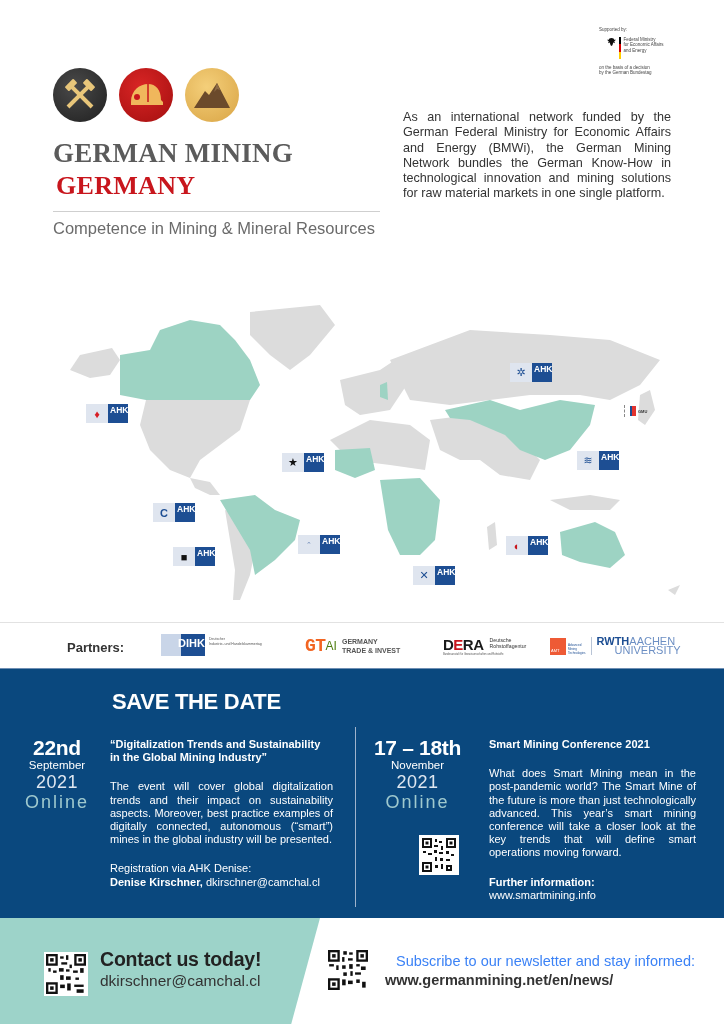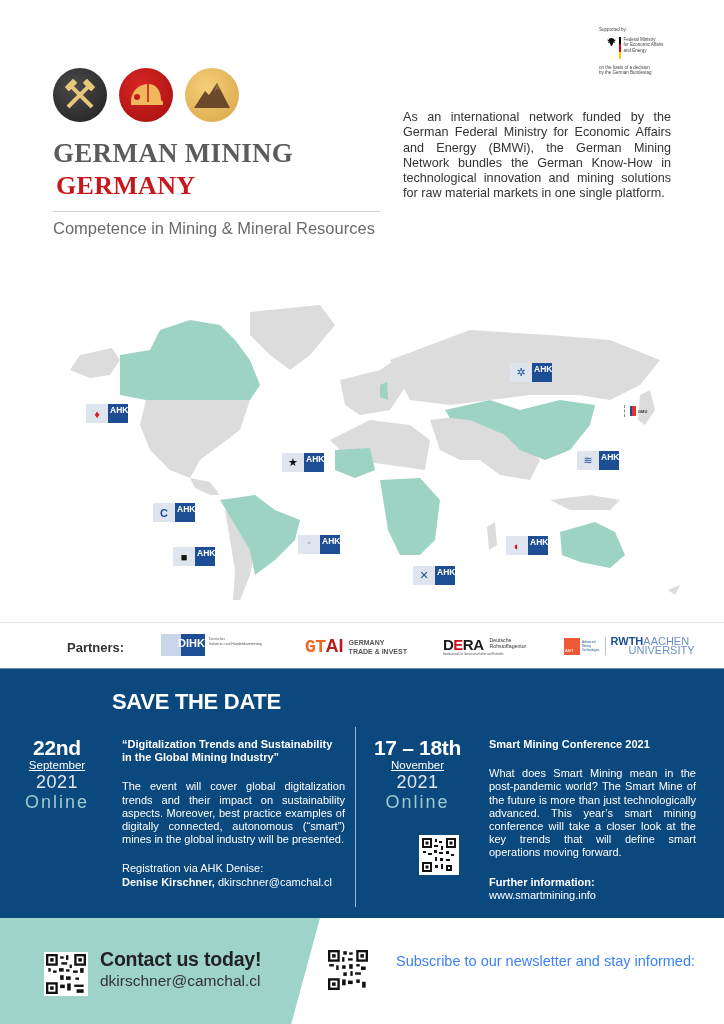--- a/index.html
+++ b/index.html
@@ -38,53 +38,53 @@
   .gmu { position: absolute; left: 624px; top: 405px; display: flex; gap: 2px; align-items: center; }
 
   
   .partners-rule { position: absolute; left: 0; top: 622px; width: 724px; height: 1px; background: #e2e2e2; }
   .partners-label { position: absolute; left: 67px; top: 640px; font-weight: bold; font-size: 13px; color: #333; }
   .p-dihk { position: absolute; left: 161px; top: 634px; display: flex; align-items: flex-start; }
   .p-dihk .box { width: 44px; height: 22px; background: linear-gradient(90deg, #c9d5e8 0 45%, #1d4e93 45%); color: #fff; font-weight: bold; font-size: 11px; padding: 3px 0 0 17px; }
   .p-dihk .desc { font-size: 3.5px; color: #555; margin-left: 4px; margin-top: 3px; line-height: 1.3; }
   .p-gtai { position: absolute; left: 305px; top: 636px; display: flex; align-items: center; }
   .p-gtai .gt { font-weight: bold; font-size: 18px; color: #f26522; letter-spacing: -0.5px; font-family: Liberation Mono, monospace; }
-  .p-gtai .ai { font-weight: bold; font-size: 18px; color: #b91c1c; margin-right: 5px; }
+  .p-gtai .ai { font-weight: normal; font-size: 12px; color: #4d7c0f; margin-right: 5px; }
   .p-gtai .sub { font-size: 7px; font-weight: bold; color: #555; line-height: 9px; }
   .p-dera { position: absolute; left: 443px; top: 636px; display: flex; align-items: flex-start; }
   .p-dera .d { font-weight: bold; font-size: 15px; color: #1a1a1a; letter-spacing: -0.5px; }
   .p-dera .d span { color: #c8161d; }
   .p-dera .sub { font-size: 5.2px; color: #333; margin-left: 6px; line-height: 6px; margin-top: 1px; }
   .p-dera .small { position: absolute; left: 0; top: 17px; width: 90px; font-size: 2.6px; color: #555; }
-  .p-amt { position: absolute; left: 564px; top: 637px; display: flex; align-items: center; }
+  .p-amt { position: absolute; left: 550px; top: 637px; display: flex; align-items: flex-end; }
   .p-amt .sq { width: 16px; height: 17px; background: #ee5a35; color: #fff; font-size: 4px; padding-top: 10px; padding-left: 1px; }
   .p-amt .txt { font-size: 3px; color: #1d4e93; margin-left: 2px; line-height: 4px; }
   .p-amt .bar { width: 1px; height: 18px; background: #b8c4d6; margin: 0 5px; }
   .p-amt .rwth { font-weight: bold; font-size: 11px; color: #1d4e93; line-height: 9px; }
   .p-amt .rwth .l { color: #6c8fc4; font-weight: normal; }
 
   
   .std { position: absolute; left: 0; top: 668px; width: 724px; height: 250px; background: #0a487e; color: #fff; border-top: 1px solid #6f8fb3; }
   .std-title { position: absolute; left: 112px; top: 20px; font-weight: bold; font-size: 22px; letter-spacing: -0.3px; color: #fff; }
   .divider-v { position: absolute; left: 355px; top: 58px; width: 1px; height: 180px; background: #9fb3cc; }
 
   .date-block { position: absolute; text-align: center; }
   .date-day { font-weight: bold; font-size: 21px; line-height: 22px; color: #fff; letter-spacing: -0.3px; }
-  .date-month { font-size: 11.5px; line-height: 13px; color: #fff; text-decoration: underline; }
+  .date-month { font-size: 11.5px; line-height: 13px; color: #fff; }
   .date-year { font-size: 18px; line-height: 20px; color: #dfe7f0; font-weight: normal; letter-spacing: 0.5px; }
   .date-online { font-size: 18px; line-height: 21px; color: #9fc9ce; letter-spacing: 2px; }
   .ev1-date { left: 20px; top: 68px; width: 74px; }
   .ev2-date { left: 364px; top: 68px; width: 107px; }
 
   .ev-body { position: absolute; font-size: 11px; line-height: 13.2px; color: #fff; text-align: justify; }
   .ev-body .ev-title { font-weight: bold; text-align: left; }
   .ev-body p { margin-top: 16px; }
   .ev-body .reg { text-align: left; }
   .ev-body b { font-weight: bold; }
-  .ev1 { left: 122px; top: 69px; width: 223px; }
+  .ev1 { left: 110px; top: 69px; width: 223px; }
   .ev2 { left: 489px; top: 69px; width: 207px; }
 
   .qr-ev2 { position: absolute; left: 419px; top: 166px; width: 40px; height: 40px; background: #fff; padding: 3px; }
 
   
   .footer { position: absolute; left: 0; top: 918px; width: 724px; height: 106px; background: #fff; }
   .footer .teal { position: absolute; left: 0; top: 0; width: 320px; height: 106px; background: #9dd3c9; clip-path: polygon(0 0, 100% 0, 91% 100%, 0 100%); }
   .qr { background: #fff; }
   .qr-contact { position: absolute; left: 44px; top: 34px; width: 44px; height: 44px; padding: 2px; }
   .contact-title { position: absolute; left: 100px; top: 30px; font-weight: bold; font-size: 19.5px; color: #222; letter-spacing: -0.2px; }
@@ -424,13 +424,14 @@
           <rect x="19" y="18" width="2" height="4"></rect>
         <rect x="23" y="19" width="5" height="2"></rect>
           <rect x="12" y="25" width="3" height="5"></rect>
           <rect x="17" y="26" width="4" height="3"></rect>
         <rect x="24" y="25" width="3" height="3"></rect>
           <rect x="29" y="27" width="3" height="5"></rect>
       </g>
     </svg>
   </div>
   <div class="news-line1">Subscribe to our newsletter and stay informed:</div>
+  <div class="news-line2">www.germanmining.net/en/news/</div>
 </div>
 
 </body></html>

